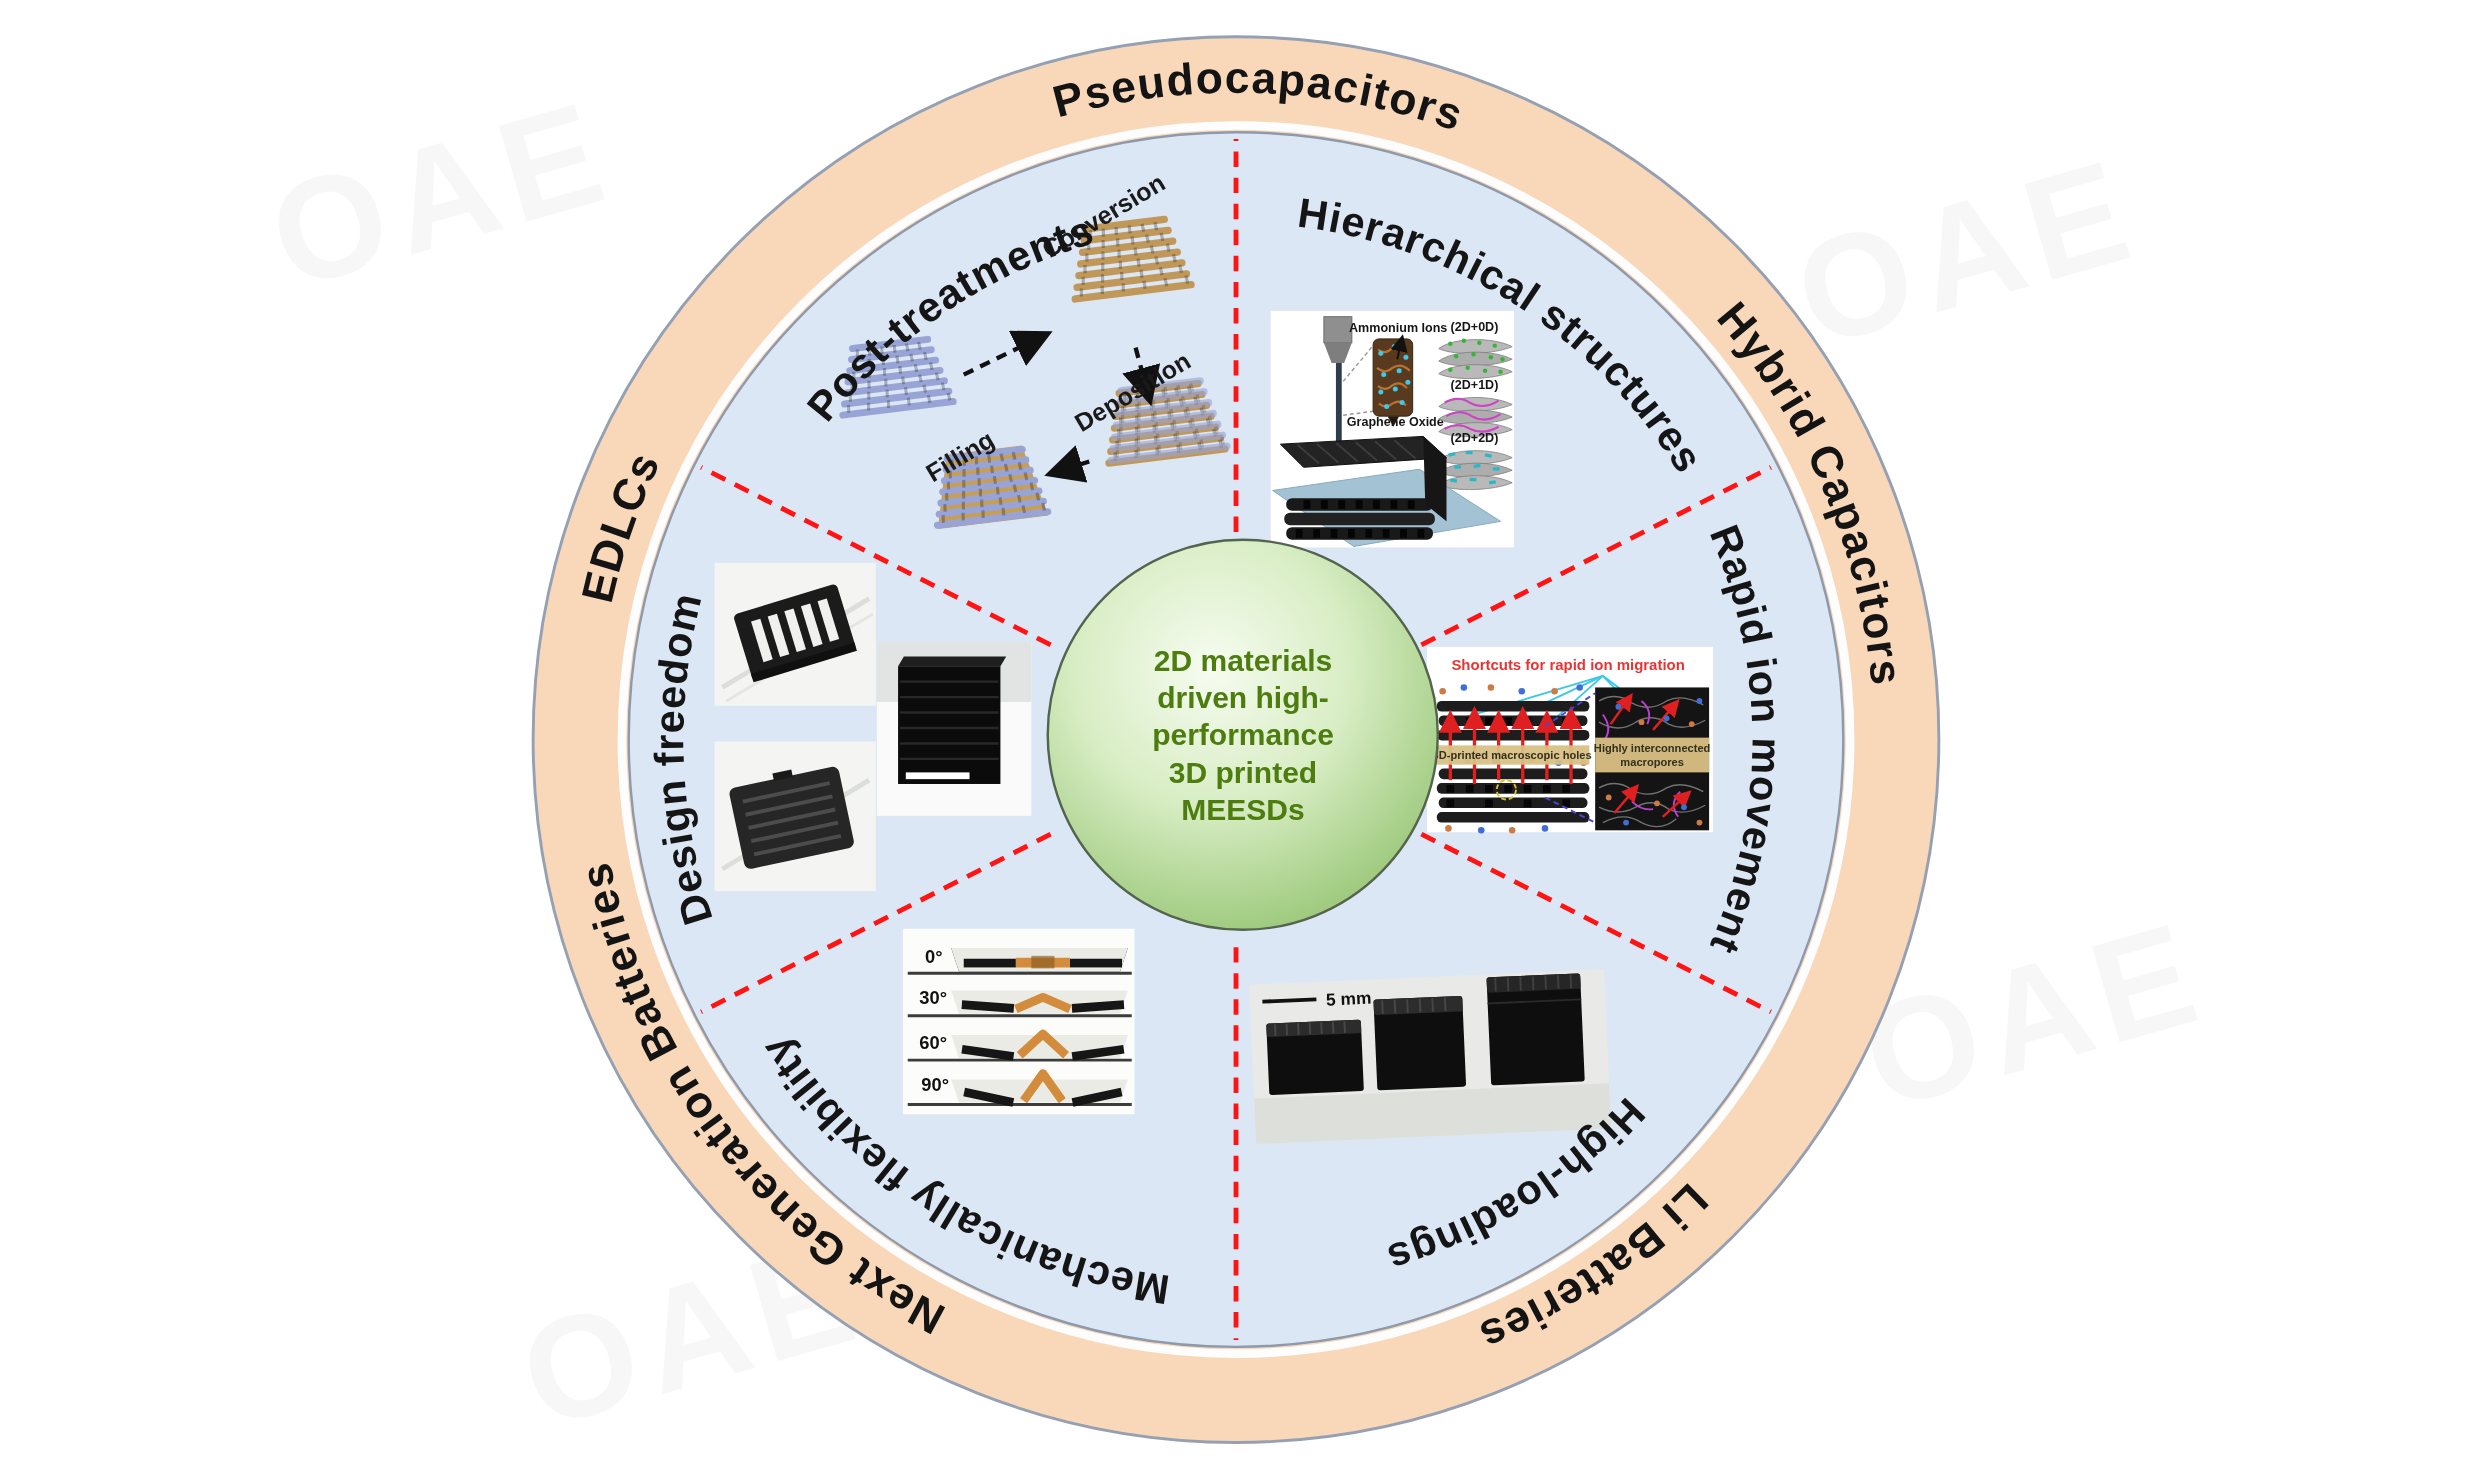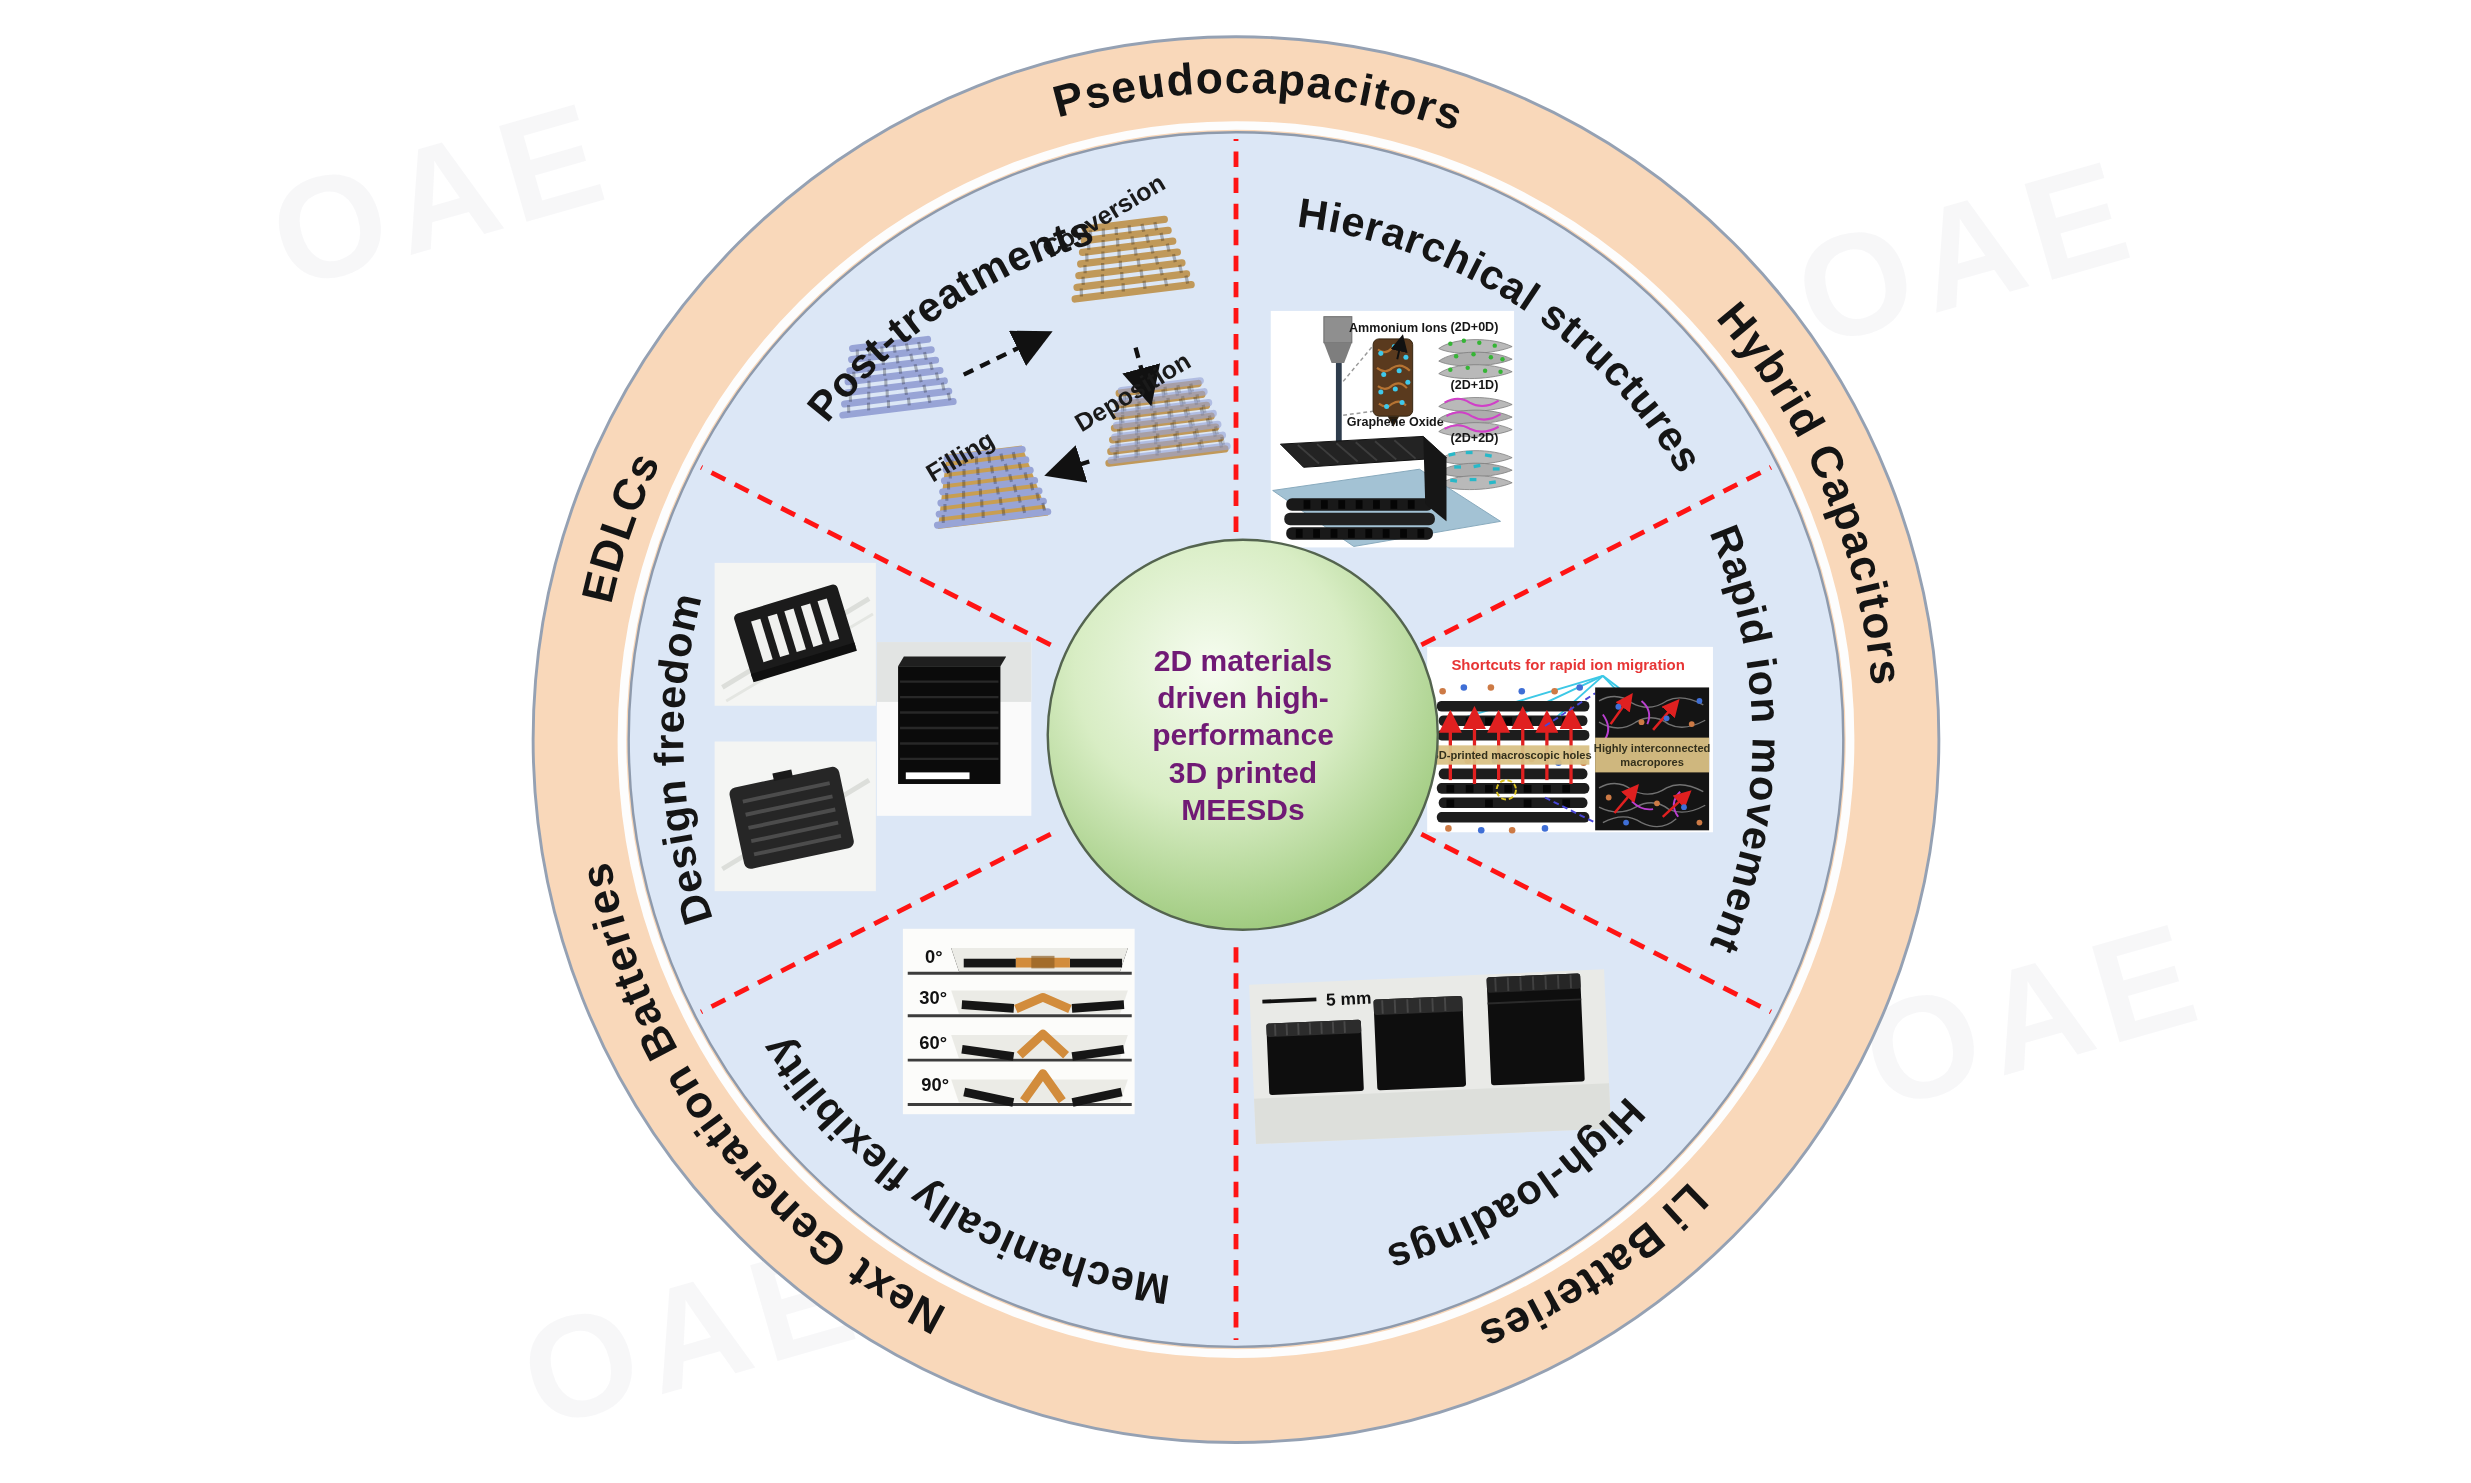--- a/index.html
+++ b/index.html
@@ -10,21 +10,21 @@
   .sector-label{font-weight:700;font-size:43px;letter-spacing:1px;fill:#151515;}
   .step-label{font-weight:700;font-size:26px;fill:#1a1a1a;}
   .tiny-label{font-weight:700;font-size:13px;fill:#161616;}
   .tan-caption{font-weight:700;font-size:11.5px;fill:#33301c;}
   .red-title{font-weight:700;font-size:15.5px;fill:#e73535;}
   .angle-label{font-weight:700;font-size:19px;fill:#111;}
   .scale-label{font-weight:700;font-size:18px;fill:#111;}
   .watermark{font-weight:700;font-size:150px;letter-spacing:10px;fill:#6d6d85;opacity:0.05;}
   .center-text{position:absolute;left:1048px;top:540px;width:390px;height:390px;
     display:flex;align-items:center;justify-content:center;text-align:center;
-    font-weight:700;font-size:30px;line-height:1.24;color:#701a75;white-space:pre-line;}
+    font-weight:700;font-size:30px;line-height:1.24;color:#4d7c0f;white-space:pre-line;}
 </style>
 </head>
 <body>
 
 <div class="stage">
 <svg width="2472" height="1483" viewBox="0 0 2560 1536">
   <defs>
     <radialGradient id="ggreen" cx="42%" cy="33%" r="78%">
       <stop offset="0%" stop-color="#f6fcf0"></stop>
       <stop offset="45%" stop-color="#d8edc4"></stop>

